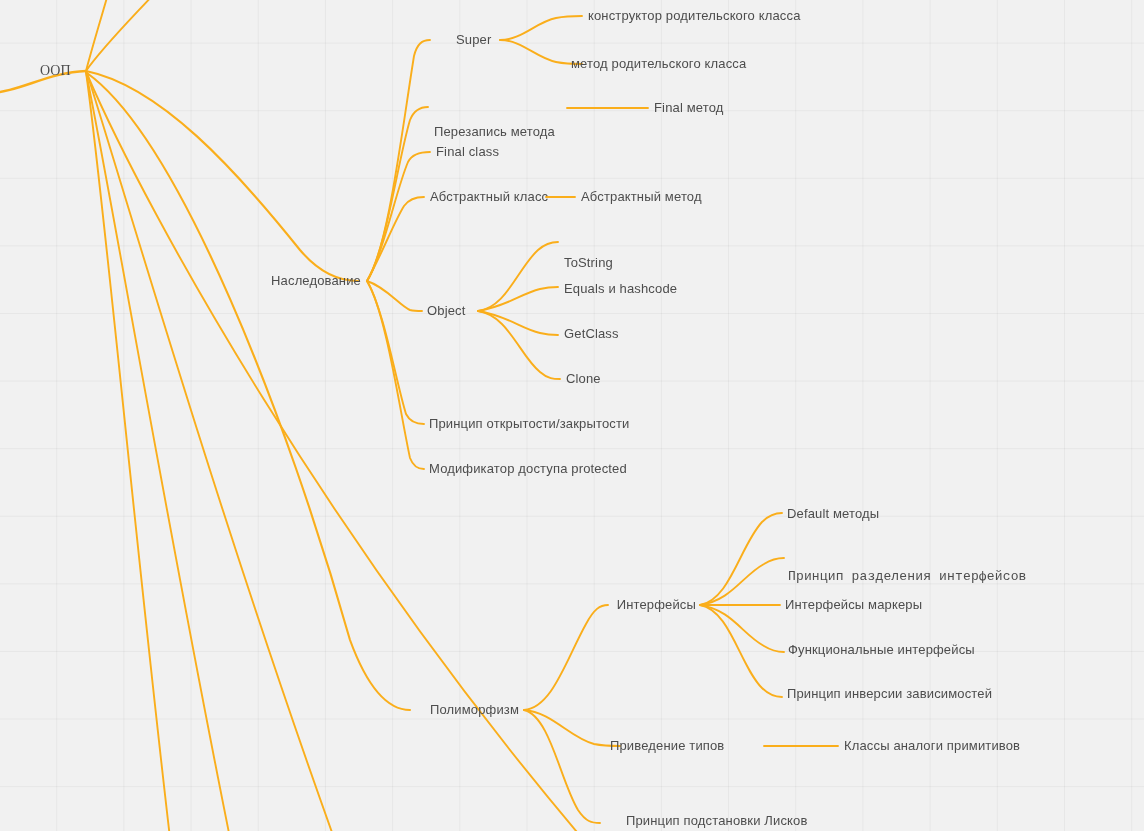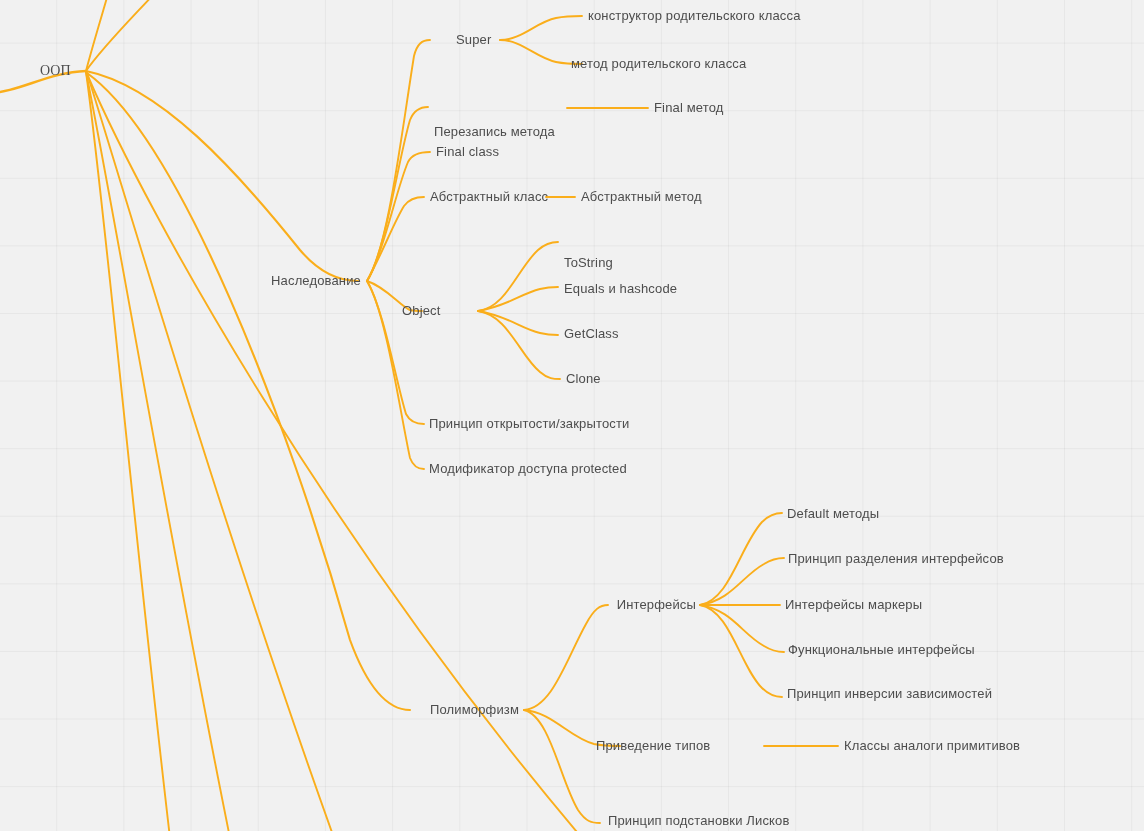--- a/index.html
+++ b/index.html
@@ -107,36 +107,36 @@
   <div class="node" style="left:571px; top:64px;">метод родительского класса</div>
 
   <div class="node" style="left:434px; top:108px;margin-top:24px;">Перезапись метода</div>
   <div class="node" style="left:654px; top:108px;">Final метод</div>
 
   <div class="node" style="left:436px; top:152px;">Final class</div>
 
   <div class="node" style="left:430px; top:197px;">Абстрактный класс</div>
   <div class="node" style="left:581px; top:197px;">Абстрактный метод</div>
 
-  <div class="node" style="left:402px; top:311px;">Object</div>
+  <div class="node" style="left:427px; top:311px;">Object</div>
   <div class="node" style="left:564px; top:243px;margin-top:20px;">ToString</div>
   <div class="node" style="left:564px; top:289px;">Equals и hashcode</div>
   <div class="node" style="left:564px; top:334px;">GetClass</div>
   <div class="node" style="left:566px; top:379px;">Clone</div>
 
   <div class="node" style="left:429px; top:424px;">Принцип открытости/закрытости</div>
   <div class="node" style="left:429px; top:469px;">Модификатор доступа protected</div>
 
   <div class="node anchor-right" style="left:519px; top:710px;">Полиморфизм</div>
 
   <div class="node anchor-right" style="left:696px; top:605px;">Интерфейсы</div>
   <div class="node" style="left:787px; top:514px;">Default методы</div>
-  <div class="node" style="left:788px; top:559px;">Принцип разделения интерфейсов</div>
+  <div class="node" style="left:788px; top:577px;font-family:Liberation Mono, monospace;">Принцип разделения интерфейсов</div>
   <div class="node" style="left:785px; top:605px;">Интерфейсы маркеры</div>
   <div class="node" style="left:788px; top:650px;text-align:right;">Функциональные интерфейсы</div>
   <div class="node" style="left:787px; top:694px;">Принцип инверсии зависимостей</div>
 
-  <div class="node" style="left:596px; top:746px;">Приведение типов</div>
+  <div class="node" style="left:610px; top:746px;">Приведение типов</div>
   <div class="node" style="left:844px; top:746px;">Классы аналоги примитивов</div>
 
-  <div class="node" style="left:608px; top:821px;">Принцип подстановки Лисков</div>
+  <div class="node" style="left:626px; top:821px;">Принцип подстановки Лисков</div>
 
 </div>
 
 </body></html>

